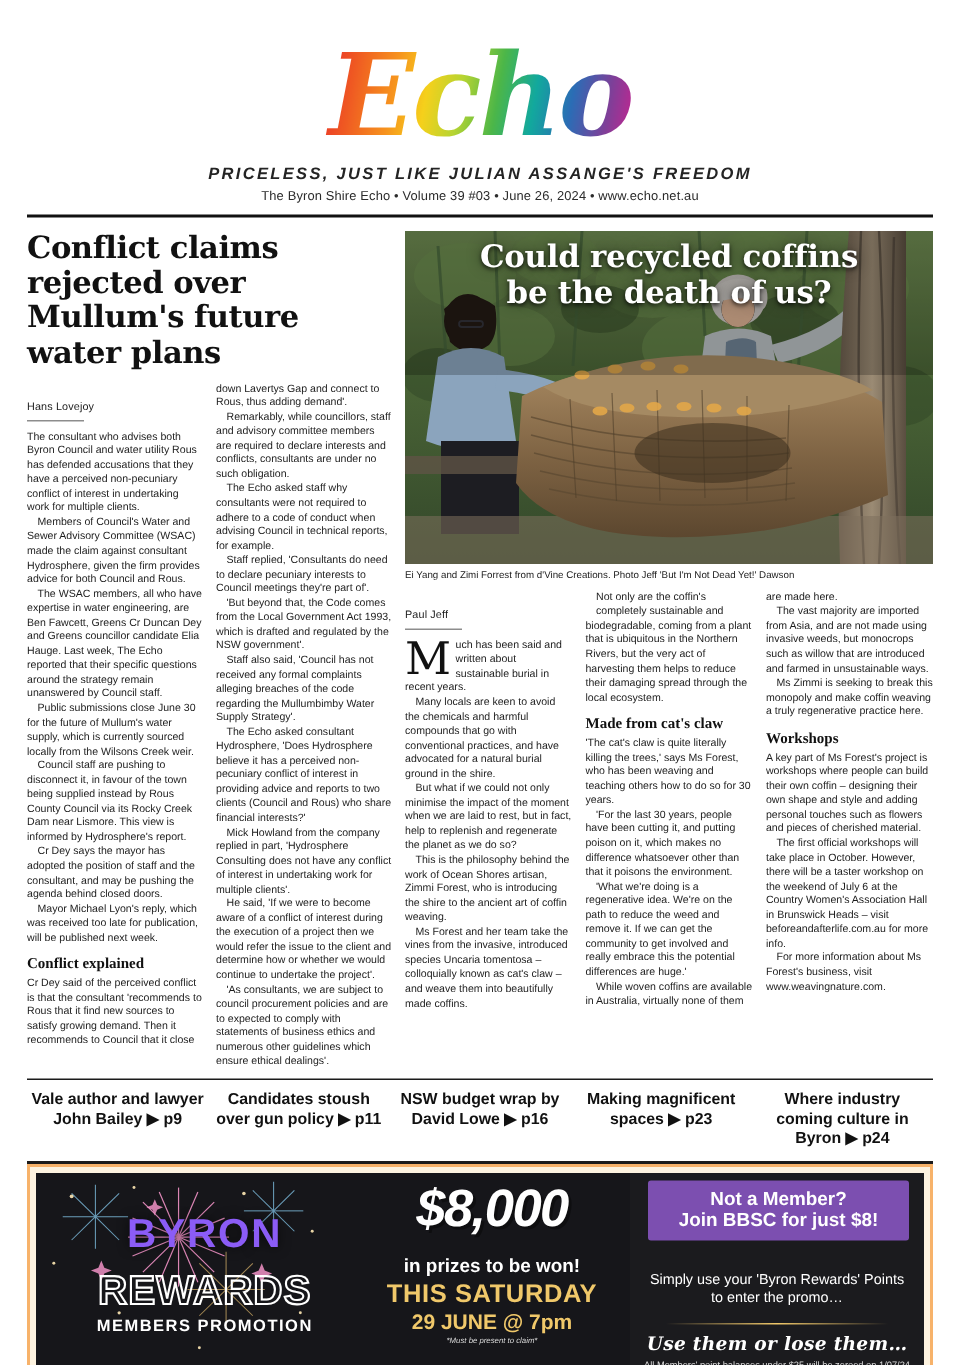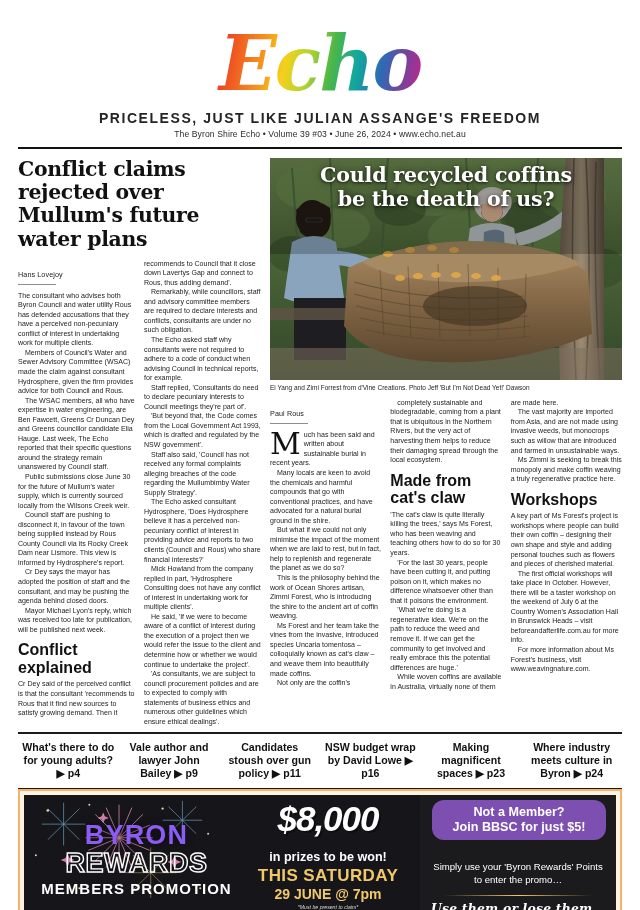--- a/index.html
+++ b/index.html
@@ -26,22 +26,22 @@
       #7e3f98 88%, #e1198c 100%);
     -webkit-background-clip: text;
     background-clip: text;
     color: transparent;
     -webkit-text-fill-color: transparent;
     display: inline-block;
     padding: 0 6px 4px 6px;
     text-shadow: none;
   }
   .tagline {
-    font-size: 14px; font-weight: 700; letter-spacing: 1.55px;
-    color: #242424; margin-top: 4px;
+    font-size: 11px; font-weight: 700; letter-spacing: 1.55px;
+    color: #242424; margin-top: 4px; font-style: italic;
   }
   .subline {
     font-size: 8.6px; color: #2b2b2b; margin-top: 3px; letter-spacing: .1px; text-align: center;
   }
   .rule-thick { height: 2.4px; background:#111; margin: 8px 18px 0 18px; }
 
   
   .top-zone { display:flex; margin: 9px 18px 0 18px; gap: 0; }
   .left-story { width: 252px; padding-right: 9px; }
   .photo-col { width: 352px; }
@@ -57,22 +57,22 @@
   }
   .byline-rule { width: 38px; height:1px; background:#8d8d8d; margin: 5px 0 6px 0; }
 
   .cols2 { column-count: 2; column-gap: 9px; column-fill: balance; }
   .body-txt p {
     font-size: 7.05px; line-height: 1.355; color:#1c1c1c;
     text-align: left; hyphens: auto;
   }
   .body-txt p + p { text-indent: 7px; }
   .subhead {
-    font-family:Liberation Sans, sans-serif;
-    font-size: 16px; font-weight:700; color:#111;
+    font-family:Liberation Serif, serif;
+    font-size: 10px; font-weight:700; color:#111;
     margin: 7px 0 3px 0; line-height:1.1;
     break-after: avoid;
   }
 
   
   .photo {
     position:relative; width: 352px; height: 222px; overflow:hidden;
     background:#3c4a2e;
   }
   .photo svg { position:absolute; inset:0; width:100%; height:100%; display:block; }
@@ -127,44 +127,44 @@
   .byron-rewards {
     position:absolute; left: 10px; top: 28px; width: 205px; text-align:center;
   }
   .br-line1 {
     font-size: 27px; font-weight: 700; color:#8b5cf6; letter-spacing: 1.2px;
     line-height: .95; text-shadow: 0 0 8px rgba(0,0,0,.6);
   }
   .br-line2 {
     font-size: 27px; font-weight: 800; letter-spacing: .6px; line-height: .98;
     color: transparent; -webkit-text-stroke: 1.4px #ffffff;
-    text-shadow: none; margin-top: 1px;
+    text-shadow: none; margin-top: 12px;
   }
   .br-line3 {
-    font-size: 15px; font-weight:700; color:#fff; letter-spacing: 1px; margin-top: 4px;
+    font-size: 11px; font-weight:700; color:#fff; letter-spacing: 1px; margin-top: 4px;
   }
 
   .prize-block { position:absolute; left: 208px; top: 6px; width: 192px; text-align:center; }
   .prize-amt {
     font-size: 35px; font-weight: 800; font-style: italic; color:#fff;
     letter-spacing: -1px; line-height: 1;
     text-shadow: 2px 2px 0 rgba(0,0,0,.35);
   }
   .prize-sub { font-size: 12.6px; font-weight:700; color:#fff; margin-top: 14px; }
   .prize-day {
     font-size: 17px; font-weight: 800; color:#f0c86a; letter-spacing: .4px;
     margin-top: 2px;
   }
   .prize-date { font-size: 14px; font-weight:800; color:#f0c86a; margin-top:0px; }
   .prize-fine { font-size: 5.2px; color:#d8d8d8; margin-top: 2px; font-style: italic; }
 
   .member-banner {
     position:absolute; left: 12px; right: 10px; top: 5px;
     background:#7c4fb0; color:#fff; text-align:center;
-    padding: 5px 2px 6px 2px; border-radius: 12px;
+    padding: 5px 2px 6px 2px; border-radius: 2px;
   }
   .mb-1 { font-size: 12.6px; font-weight:700; line-height:1.15; }
   .mb-2 { font-size: 12.6px; font-weight:700; line-height:1.15; }
   .member-body { position:absolute; left: 8px; right: 8px; top: 66px; text-align:center; }
   .mbody-1 { font-size: 9.6px; color:#fff; line-height:1.3; }
   .mb-divider { height:1px; background:linear-gradient(90deg,rgba(240,200,106,0) 0%,#f0c86a 50%,rgba(240,200,106,0) 100%); margin: 9px 16px 5px 16px; }
   .mb-script {
     font-family:"DejaVu Serif", serif; font-style:italic; font-weight:700;
     font-size: 12.4px; color:#fff; letter-spacing:.2px;
   }
@@ -325,21 +325,21 @@
         </svg>
         <div class="photo-headline">
           <div>Could recycled coffins</div>
           <div>be the death of us?</div>
         </div>
       </div>
       <div class="caption">Ei Yang and Zimi Forrest from d'Vine Creations. Photo Jeff 'But I'm Not Dead Yet!' Dawson</div>
 
       <div class="story2">
         <div class="story2-cols">
-          <div class="byline">Paul Rous</div>
+          <div class="byline">Paul Jeff</div>
           <div class="byline-rule"></div>
           <div class="body-txt">
             <p class="dropcap-p">Much has been said and written about sustainable burial in recent years.</p>
             <p>Many locals are keen to avoid the chemicals and harmful compounds that go with conventional practices, and have advocated for a natural burial ground in the shire.</p>
             <p>But what if we could not only minimise the impact of the moment when we are laid to rest, but in fact, help to replenish and regenerate the planet as we do so?</p>
             <p>This is the philosophy behind the work of Ocean Shores artisan, Zimmi Forest, who is introducing the shire to the ancient art of coffin weaving.</p>
             <p>Ms Forest and her team take the vines from the invasive, introduced species Uncaria tomentosa – colloquially known as cat's claw – and weave them into beautifully made coffins.</p>
             <p>Not only are the coffin's</p>
             <p>completely sustainable and biodegradable, coming from a plant that is ubiquitous in the Northern Rivers, but the very act of harvesting them helps to reduce their damaging spread through the local ecosystem.</p>
             <div class="subhead">Made from cat's claw</div>
@@ -355,26 +355,25 @@
             <p>For more information about Ms Forest's business, visit www.weavingnature.com.</p>
           </div>
         </div>
       </div>
     </div>
   </div>
 
   <div class="rule-mid"></div>
 
   <div class="teasers">
-    <div class="teaser">What's there to do for young adults? ▶ p4</div>
     <div class="teaser">Vale author and lawyer John Bailey ▶ p9</div>
     <div class="teaser">Candidates stoush over gun policy ▶ p11</div>
     <div class="teaser">NSW budget wrap by David Lowe ▶ p16</div>
     <div class="teaser">Making magnificent spaces ▶ p23</div>
-    <div class="teaser">Where industry meets culture in Byron ▶ p24</div>
+    <div class="teaser">Where industry coming culture in Byron ▶ p24</div>
   </div>
 
   <div class="rule-mid2"></div>
 
   <div class="ad-wrap">
     <div class="ad-inner">
       <div class="ad-left">
         <svg viewBox="0 0 400 138" preserveAspectRatio="none">
           <rect width="400" height="138" fill="#16161a"></rect>
           <g stroke="#ff9ad1" stroke-width=".8" opacity=".85" fill="none">
@@ -459,21 +458,21 @@
           <div class="prize-sub">in prizes to be won!</div>
           <div class="prize-day">THIS SATURDAY</div>
           <div class="prize-date">29 JUNE @ 7pm</div>
           <div class="prize-fine">*Must be present to claim*</div>
         </div>
       </div>
 
       <div class="ad-right">
         <div class="member-banner">
           <div class="mb-1">Not a Member?</div>
-          <div class="mb-2">Join BBSC for just $5!</div>
+          <div class="mb-2">Join BBSC for just $8!</div>
         </div>
         <div class="member-body">
           <div class="mbody-1">Simply use your 'Byron Rewards' Points to enter the promo…</div>
           <div class="mb-divider"></div>
           <div class="mb-script">Use them or lose them…</div>
           <div class="mb-fine">All Members' point balances under $25 will be zeroed on 1/07/24</div>
         </div>
       </div>
     </div>
   </div>

